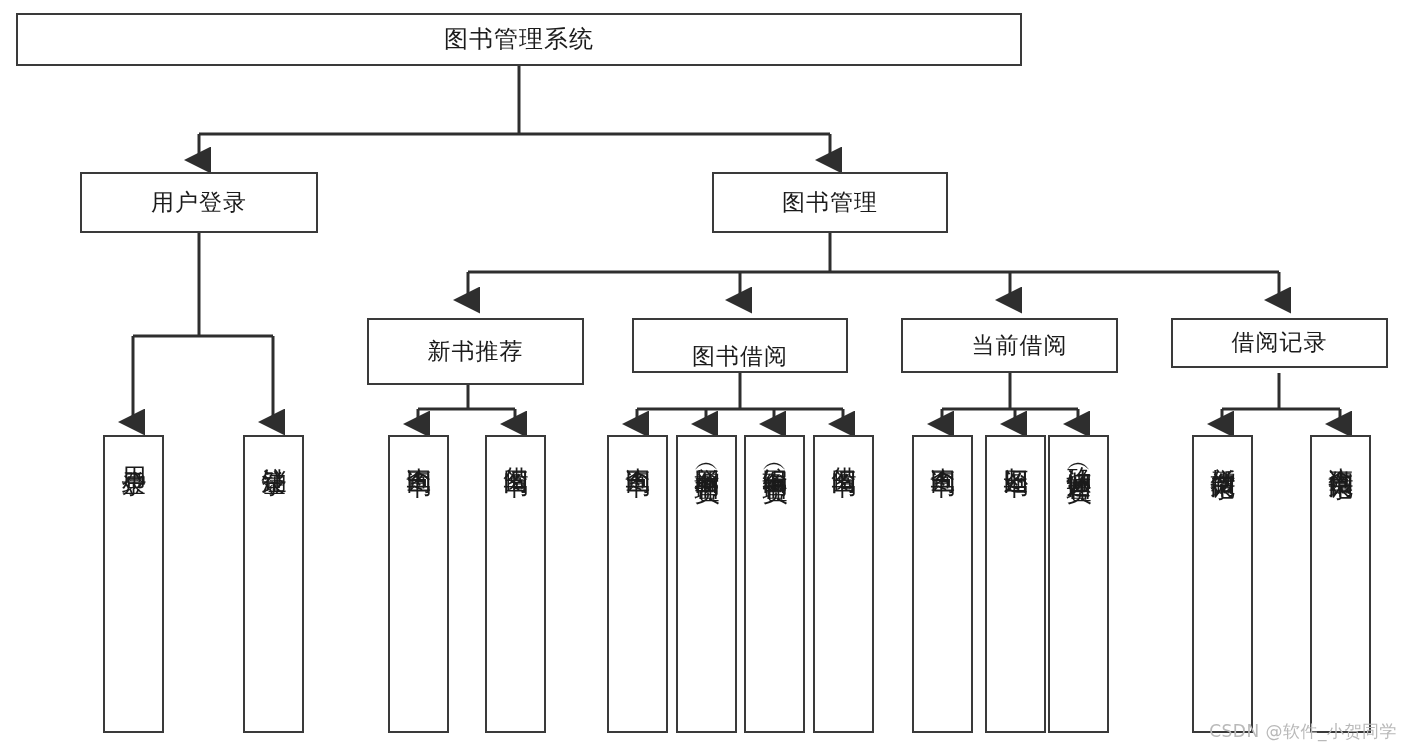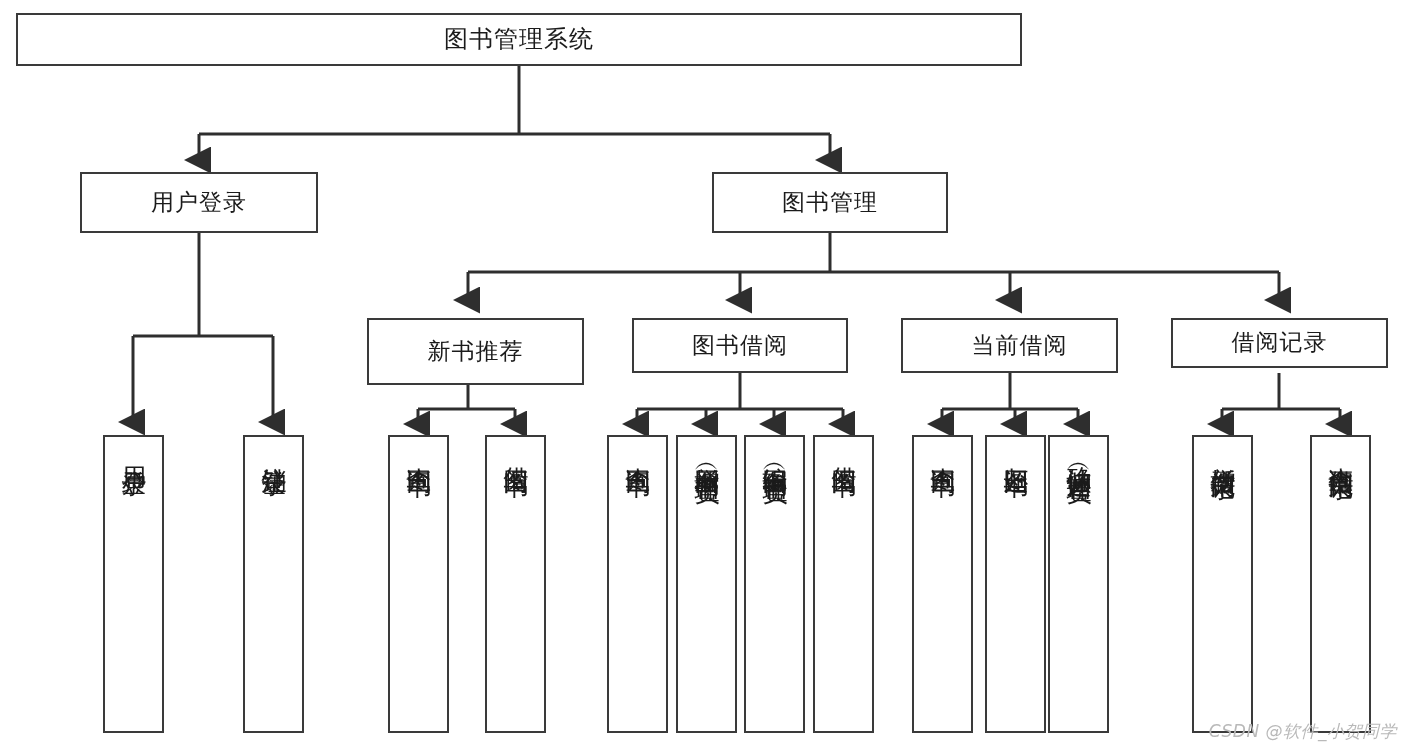--- a/index.html
+++ b/index.html
@@ -58,21 +58,20 @@
     color: #1b1b1b;
   }
   .watermark {
     position: absolute;
     right: 8px;
     bottom: 4px;
     font-size: 17px;
     color: #b9b9b9;
     letter-spacing: 0.5px;
     white-space: nowrap;
-    font-style: italic;
   }
 </style>
 </head>
 <body>
 
 <div id="canvas">
 
   <svg id="wires" viewBox="0 0 1405 747" xmlns="http://www.w3.org/2000/svg">
     <defs>
       <marker id="arrow" markerWidth="9" markerHeight="9" refX="4.5" refY="4" orient="auto" markerUnits="strokeWidth">
@@ -130,21 +129,21 @@
   <div class="node h" style="left:80px; top:172px; width:238px; height:61px;">
     <span>用户登录</span>
   </div>
   <div class="node h" style="left:712px; top:172px; width:236px; height:61px;">
     <span>图书管理</span>
   </div>
 
   <div class="node h" style="left:360px; top:318px; width:217px; height:67px;margin-left:7px;">
     <span>新书推荐</span>
   </div>
-  <div class="node h" style="left:632px; top:318px; width:216px; height:55px;">
+  <div class="node h" style="left:632px; top:318px; width:216px; height:55px;align-items:flex-end;">
     <span>图书借阅</span>
   </div>
   <div class="node h" style="left:901px; top:318px; width:217px; height:55px;padding-left:20px;">
     <span>当前借阅</span>
   </div>
   <div class="node h" style="left:1171px; top:318px; width:217px; height:50px;">
     <span>借阅记录</span>
   </div>
 
   <div class="node v" style="left:103px; top:435px; width:61px; height:298px;">

